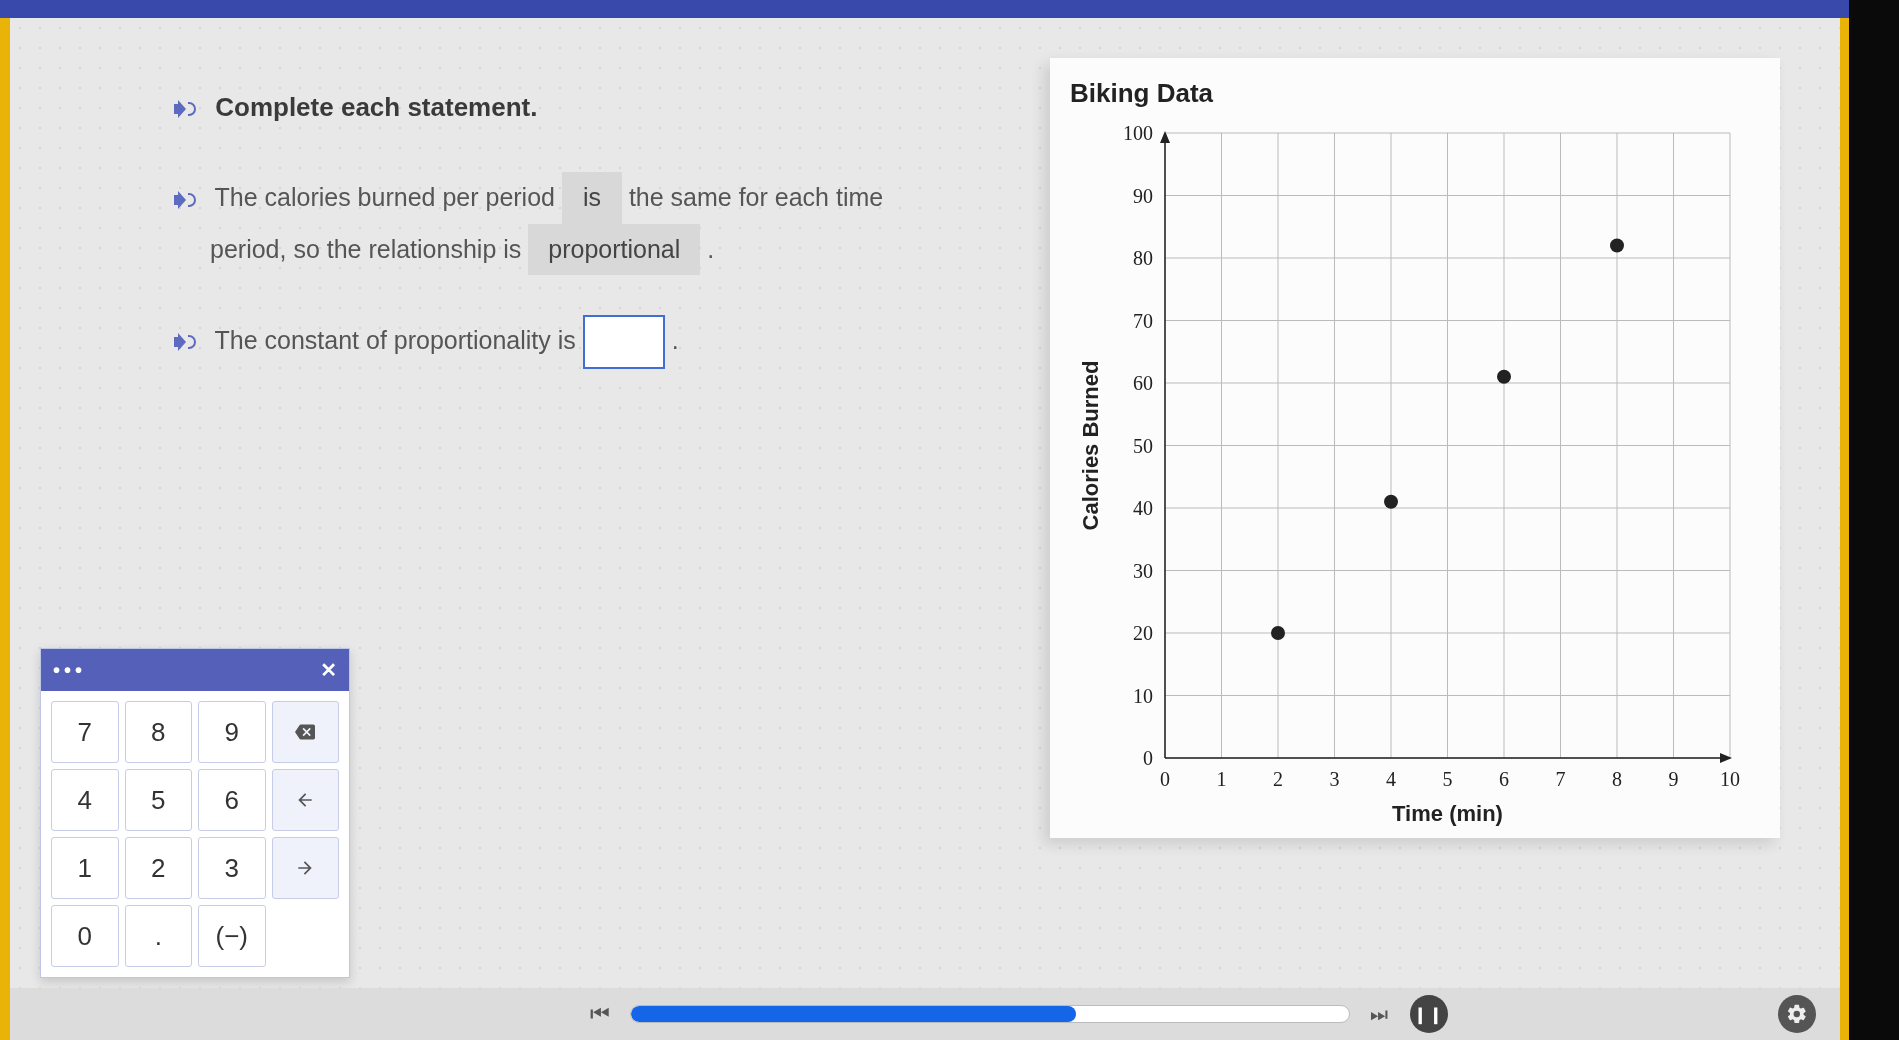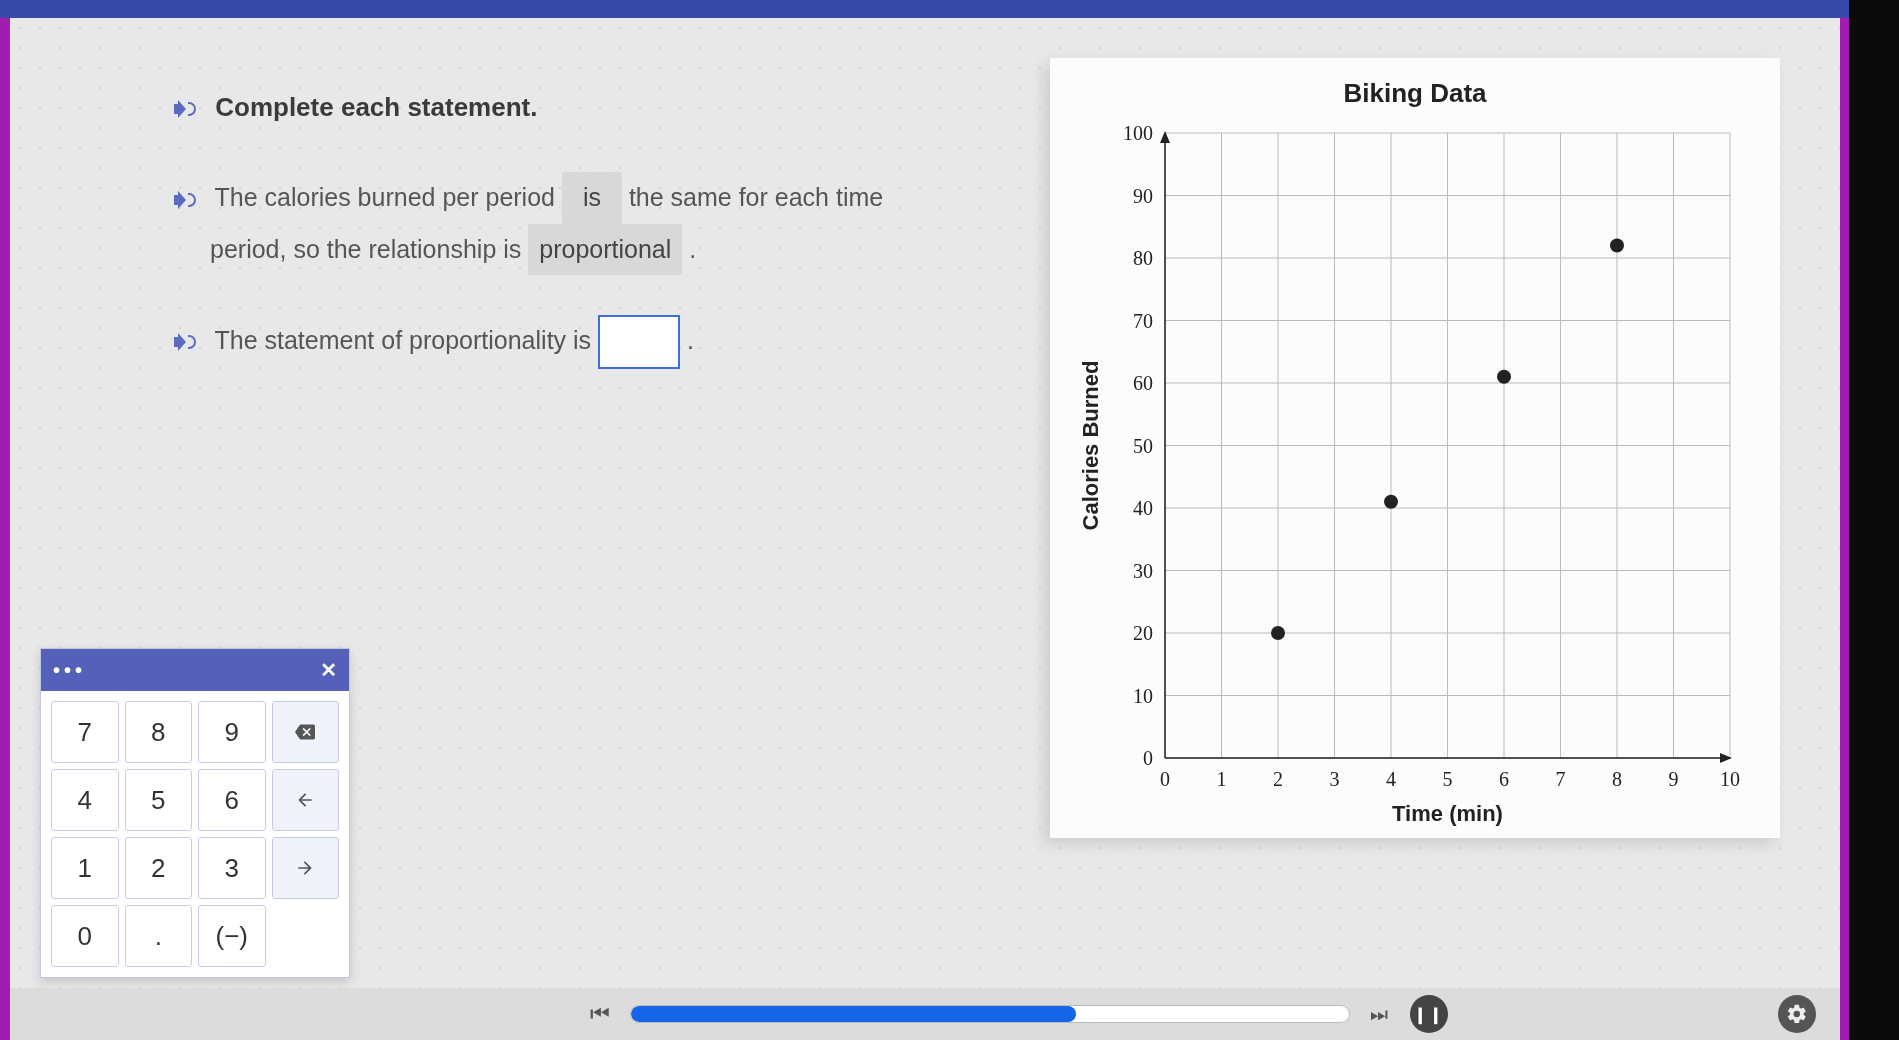--- a/index.html
+++ b/index.html
@@ -8,21 +8,21 @@
     background: #000;
     width: 1899px;
     height: 1040px;
     overflow: hidden;
     position: relative;
   }
   .app-frame {
     position: absolute;
     left: 0; top: 0;
     width: 1899px; height: 1040px;
-    background: #a21caf;
+    background: #eab308;
   }
   .top-bar {
     position: absolute;
     left: 0; top: 0; right: 50px;
     height: 18px;
     background: #3949ab;
   }
   .content-area {
     position: absolute;
     left: 10px; top: 18px;
@@ -78,21 +78,21 @@
   }
   .statement {
     margin-bottom: 30px;
     padding-left: 0;
     font-size: 25px;
     color: #555;
   }
   .filled-blank {
     display: inline-block;
     background: #d8d8d8;
-    padding: 2px 11px;
+    padding: 2px 20px;
     color: #444;
     min-width: 60px;
     text-align: center;
   }
   .input-blank {
     display: inline-block;
     width: 82px; height: 54px;
     border: 2px solid #3f6fd6;
     background: #fff;
     vertical-align: middle;
@@ -100,21 +100,21 @@
   
   .chart-panel {
     position: absolute;
     right: 60px; top: 40px;
     width: 730px; height: 780px;
     background: #fcfcfc;
     box-shadow: -6px 6px 14px rgba(0,0,0,0.12);
     padding: 20px;
   }
   .chart-title {
-    text-align: center;
+    text-align: left;
     font-weight: 700;
     font-size: 26px;
     color: #222;
     margin-bottom: 4px;
   }
   .chart-svg { display: block; margin: 0 auto; }
   .axis-line { stroke: #222; stroke-width: 1.5; }
   .grid-line { stroke: #bbb; stroke-width: 1; }
   .tick-label { font-size: 20px; fill: #222; font-family: serif; }
   .axis-title { font-size: 22px; fill: #222; font-weight: 600; }
@@ -224,21 +224,21 @@
         <span class="speaker-icn"><span class="speaker-waves"></span></span>
         <span>The calories burned per period</span>
         <span class="filled-blank">is</span>
         <span>the same for each time period, so the relationship is</span>
         <span class="filled-blank">proportional</span>
         <span>.</span>
       </div>
 
       <div class="statement" style="margin-top:40px;">
         <span class="speaker-icn"><span class="speaker-waves"></span></span>
-        <span>The statement of proportionality is</span>
+        <span>The constant of proportionality is</span>
         <span class="input-blank"></span>
         <span>.</span>
       </div>
     </div>
 
     <div class="chart-panel">
       <div class="chart-title">Biking Data</div>
       <svg id="chart-svg" class="chart-svg" width="690" height="720">
           <line x1="95" y1="645" x2="95" y2="20" class="grid-line"></line>
           <line x1="151.5" y1="645" x2="151.5" y2="20" class="grid-line"></line>

